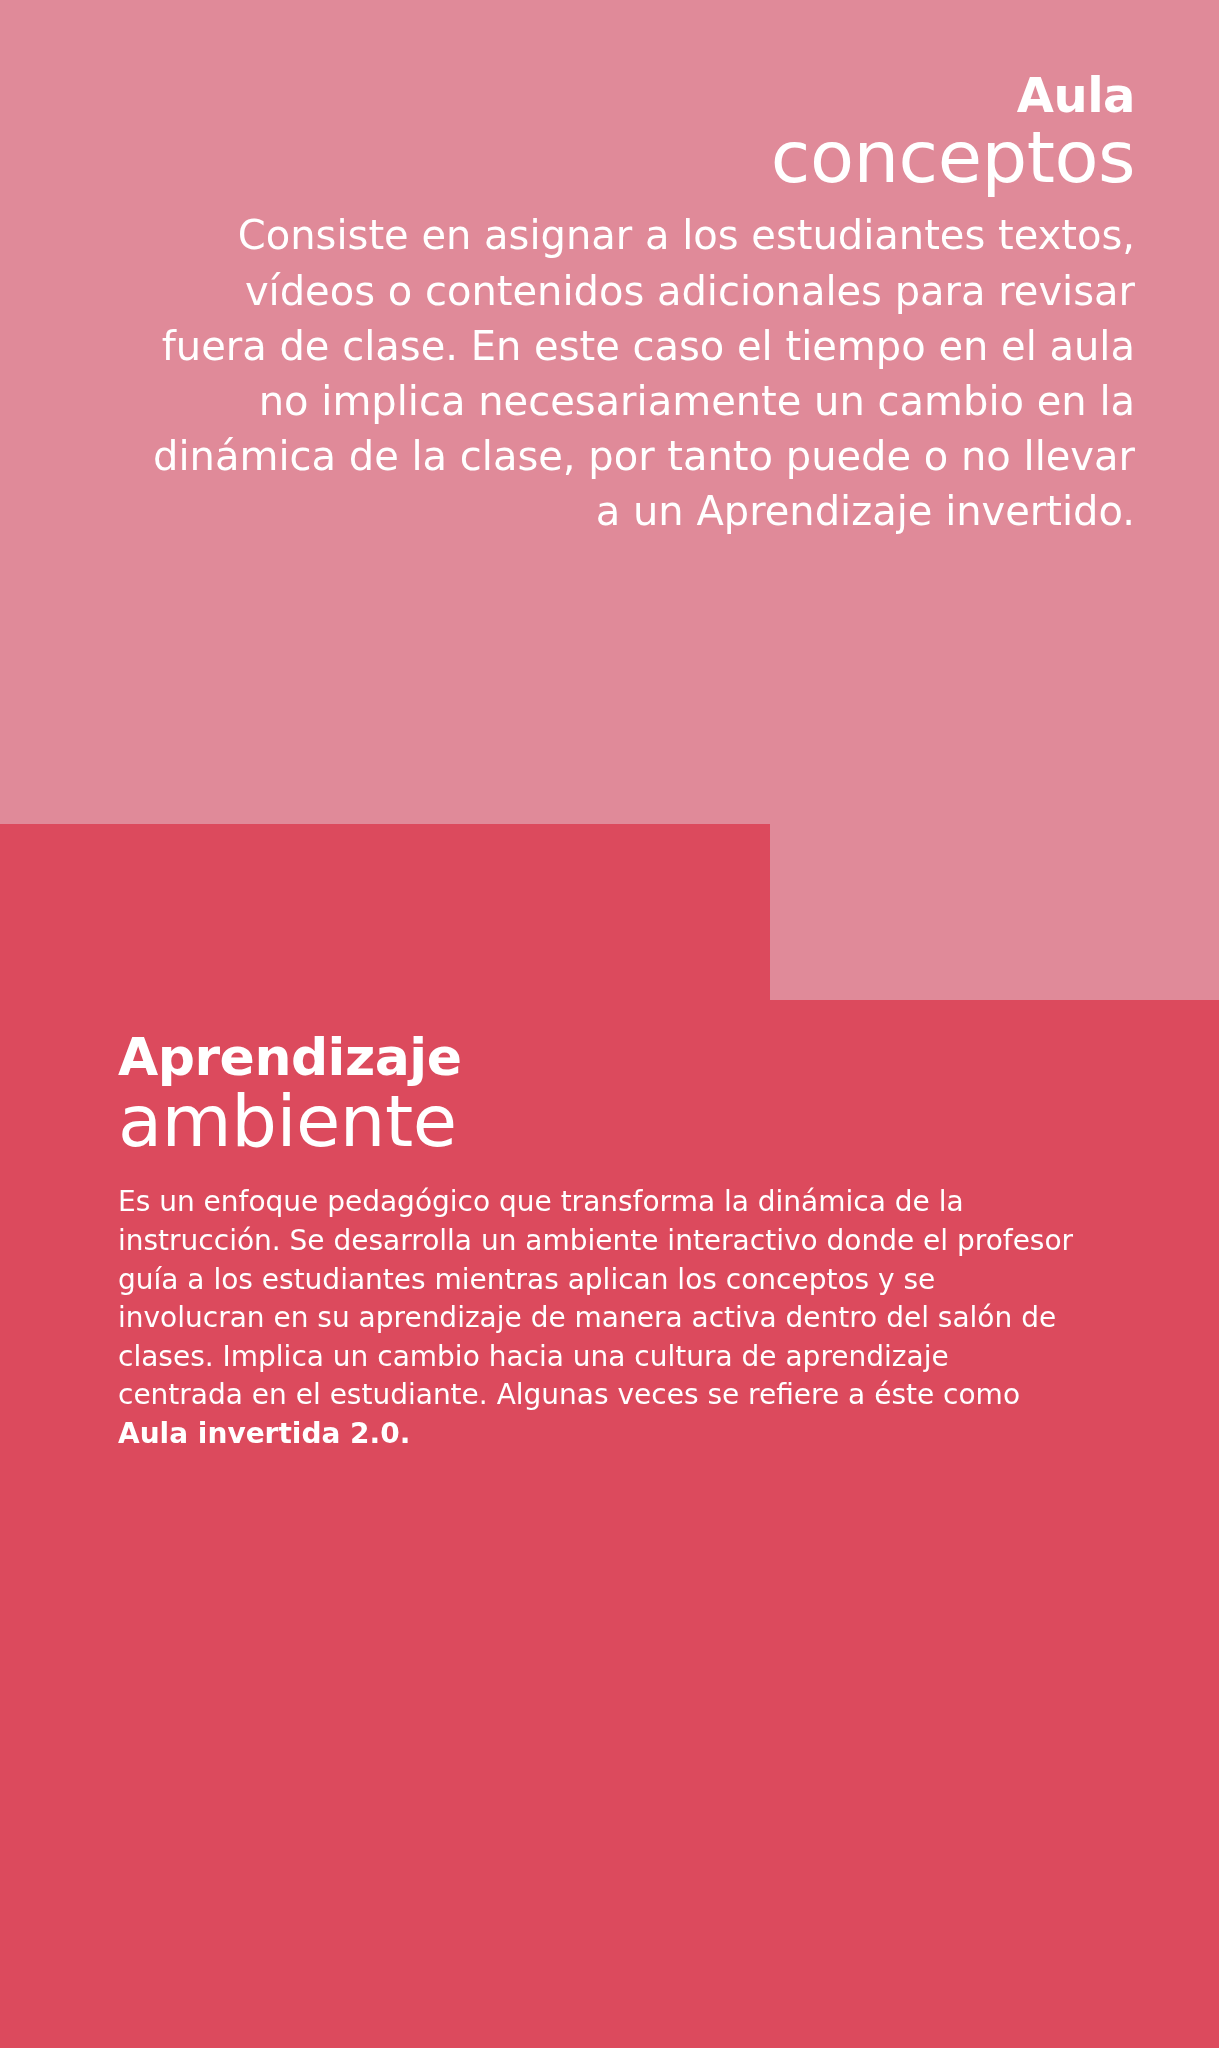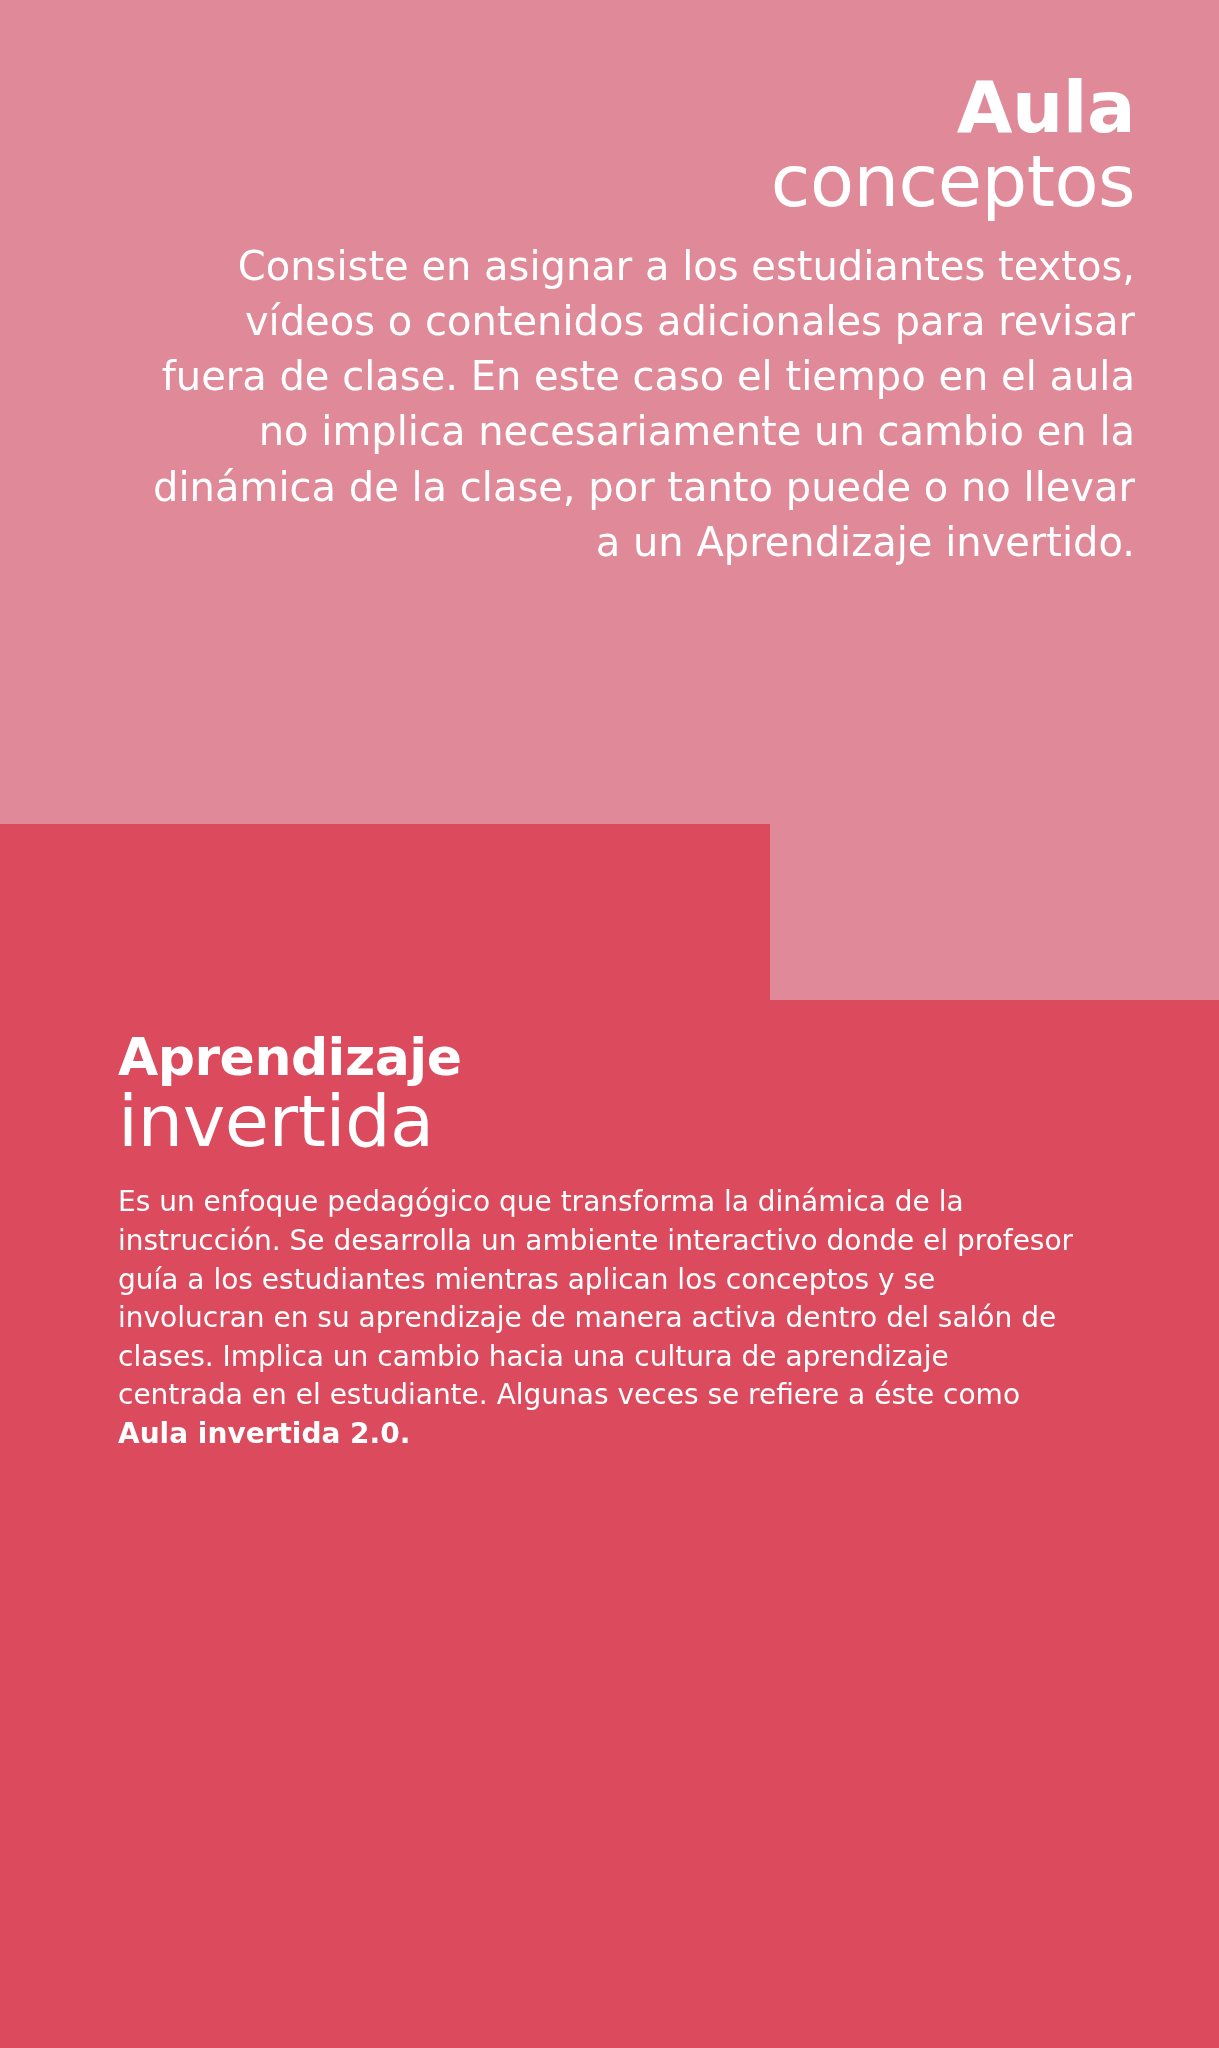--- a/index.html
+++ b/index.html
@@ -31,34 +31,34 @@
   }
   .top-inner {
     position: absolute;
     right: 84px;
     top: 72px;
     width: 1000px;
     text-align: right;
   }
   .title-bold {
     font-weight: 700;
-    font-size: 72px;
+    font-size: 48px;
     line-height: 0.98;
     color: #ffffff;
     letter-spacing: -0.5px;
   }
   .title-light {
     font-weight: 400;
     font-size: 72px;
     line-height: 1.06;
     color: #ffffff;
     letter-spacing: -0.5px;
   }
   .body-top {
-    margin-top: 20px;
+    margin-top: 13px;
     font-size: 40px;
     line-height: 1.38;
     color: #ffffff;
     font-weight: 400;
   }
 
   
   .panel-bottom {
     position: absolute;
     left: 0;
@@ -120,17 +120,17 @@
       <div class="title-light">conceptos</div>
       <div class="body-top">Consiste en asignar a los estudiantes textos, vídeos o contenidos adicionales para revisar fuera de clase. En este caso el tiempo en el aula no implica necesariamente un cambio en la dinámica de la clase, por tanto puede o no llevar a un Aprendizaje invertido.</div>
     </div>
   </div>
 
   <div class="panel-bottom"></div>
   <div class="notch"></div>
 
   <div class="bottom-inner">
     <div class="title-bold-b">Aprendizaje</div>
-    <div class="title-light-b">invertida</div>
+    <div class="title-light-b">ambiente</div>
     <div class="body-bottom"><span>Es un enfoque pedagógico que transforma la dinámica de la instrucción. Se desarrolla un ambiente interactivo donde el profesor guía a los estudiantes mientras aplican los conceptos y se involucran en su aprendizaje de manera activa dentro del salón de clases. Implica un cambio hacia una cultura de aprendizaje centrada en el estudiante. Algunas veces se refiere a éste como </span><span class="strong">Aula invertida 2.0.</span></div>
   </div>
 
 </div>
 
 </body></html>

